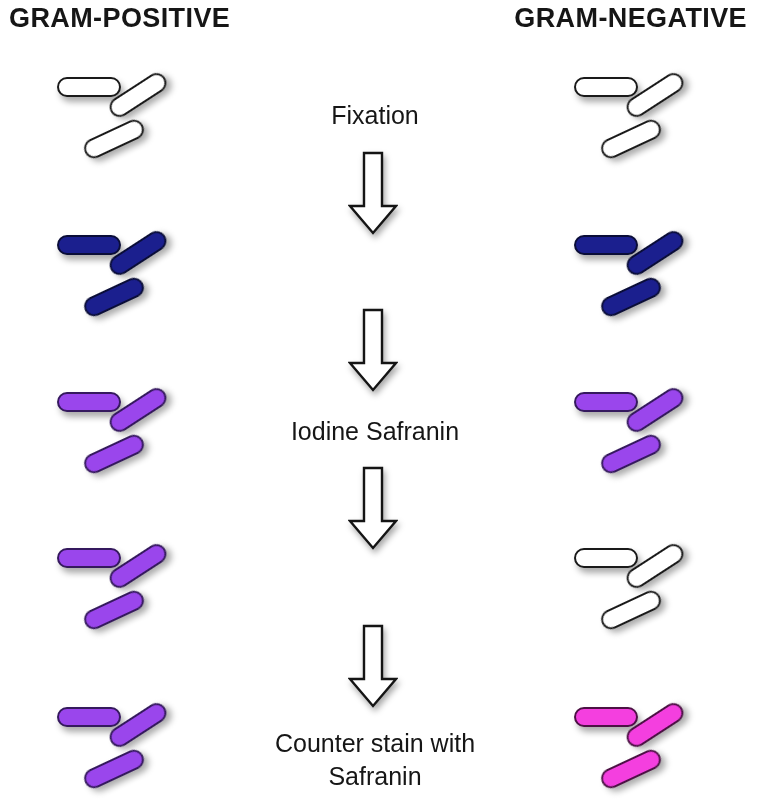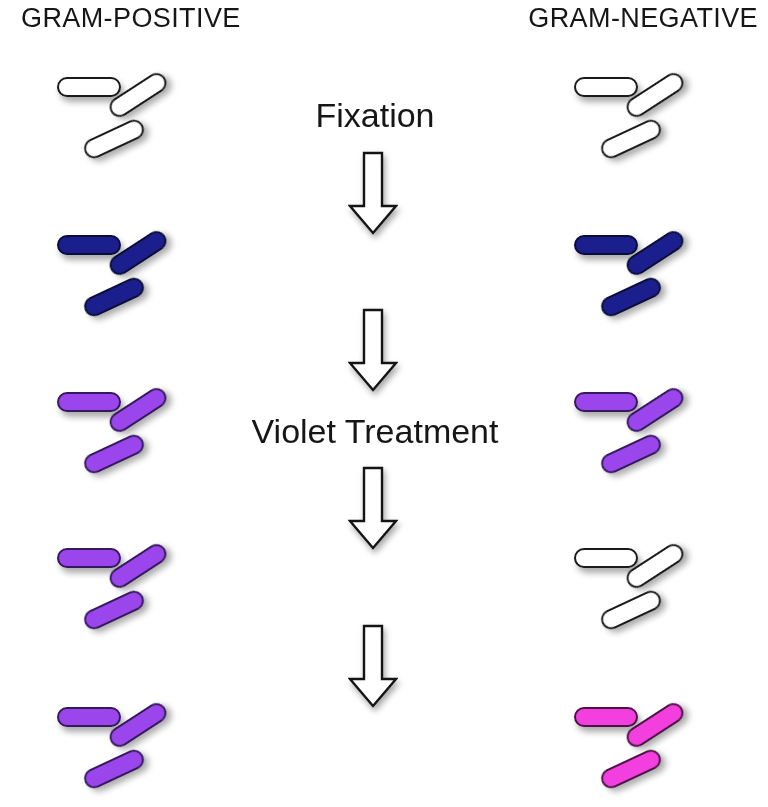--- a/index.html
+++ b/index.html
@@ -1,28 +1,28 @@
 <!DOCTYPE html>
 <html><head>
 <meta charset="utf-8">
 <style>
   html,body{margin:0;padding:0;background:#ffffff;}
   .canvas{
     position:relative;width:768px;height:807px;background:#ffffff;
     font-family:"Liberation Sans", sans-serif;color:#161616;overflow:hidden;
   }
   .col-title{
-    position:absolute;top:3px;font-size:27px;font-weight:400;
-    letter-spacing:.4px;white-space:nowrap;margin-left:12px;
+    position:absolute;top:3px;font-size:27px;font-weight:700;
+    letter-spacing:.4px;white-space:nowrap;
   }
   .col-title.gp{left:9px;}
-  .col-title.gn{right:10px;}
+  .col-title.gn{right:21px;}
   .step-label{
     position:absolute;left:249px;width:252px;text-align:center;
-    font-size:34px;line-height:33px;font-weight:400;
+    font-size:25px;line-height:33px;font-weight:400;
   }
   .s1{top:99px}.s2{top:255px}.s3{top:415px}.s4{top:570px}.s5{top:727px}
   .arrow{
     position:absolute;left:348px;width:50px;height:84px;
     filter:drop-shadow(2px 4px 3px rgba(0,0,0,.35));
   }
   .a1{top:151px}.a2{top:308px}.a3{top:466px}.a4{top:624px}
   .cluster{position:absolute;width:112px;height:80px;}
   .gp-col{left:57px;}
   .gn-col{left:574px;}
@@ -79,21 +79,21 @@
   <div class="cluster gp-col r3" style="--fill: #9a46ec; --stroke: #35195e;">
     <span class="rod rod-a"></span>
     <span class="rod rod-b"></span>
     <span class="rod rod-c"></span>
   </div>
   <div class="cluster gn-col r3" style="--fill: #9a46ec; --stroke: #35195e;">
     <span class="rod rod-a"></span>
     <span class="rod rod-b"></span>
     <span class="rod rod-c"></span>
   </div>
-  <div class="step-label s3">Violet Treatment</div>
+  <div class="step-label s3">Iodine Safranin</div>
 
   <svg class="arrow a3" viewBox="0 0 50 84" xmlns="http://www.w3.org/2000/svg">
     <polygon points="16,2 34,2 34,55 48,55 25,82 2,55 16,55" fill="#ffffff" stroke="#141414" stroke-width="2.4" stroke-linejoin="miter"></polygon>
   </svg>
 
   <div class="cluster gp-col r4" style="--fill: #9a46ec; --stroke: #35195e;">
     <span class="rod rod-a"></span>
     <span class="rod rod-b"></span>
     <span class="rod rod-c"></span>
   </div>
@@ -110,14 +110,15 @@
   <div class="cluster gp-col r5" style="--fill: #9a46ec; --stroke: #35195e;">
     <span class="rod rod-a"></span>
     <span class="rod rod-b"></span>
     <span class="rod rod-c"></span>
   </div>
   <div class="cluster gn-col r5" style="--fill: #f43fdf; --stroke: #4d1145;">
     <span class="rod rod-a"></span>
     <span class="rod rod-b"></span>
     <span class="rod rod-c"></span>
   </div>
+  <div class="step-label s5">Counter stain with Safranin</div>
 
 </div>
 
 </body></html>

